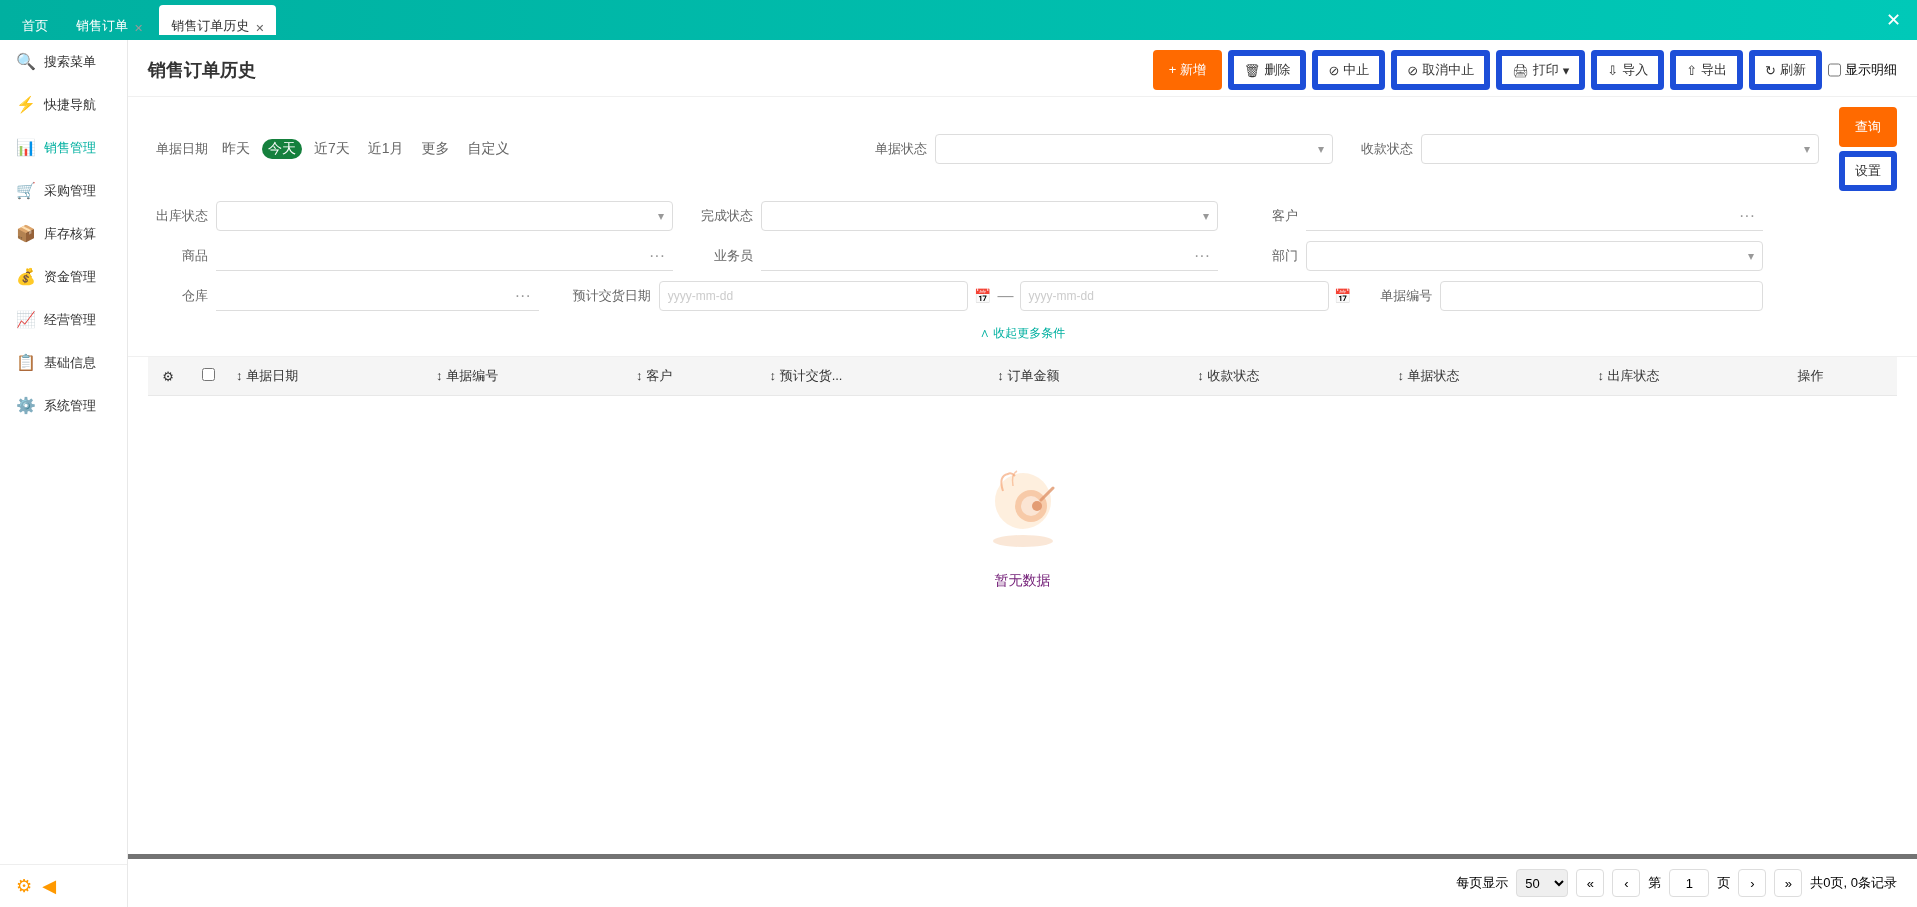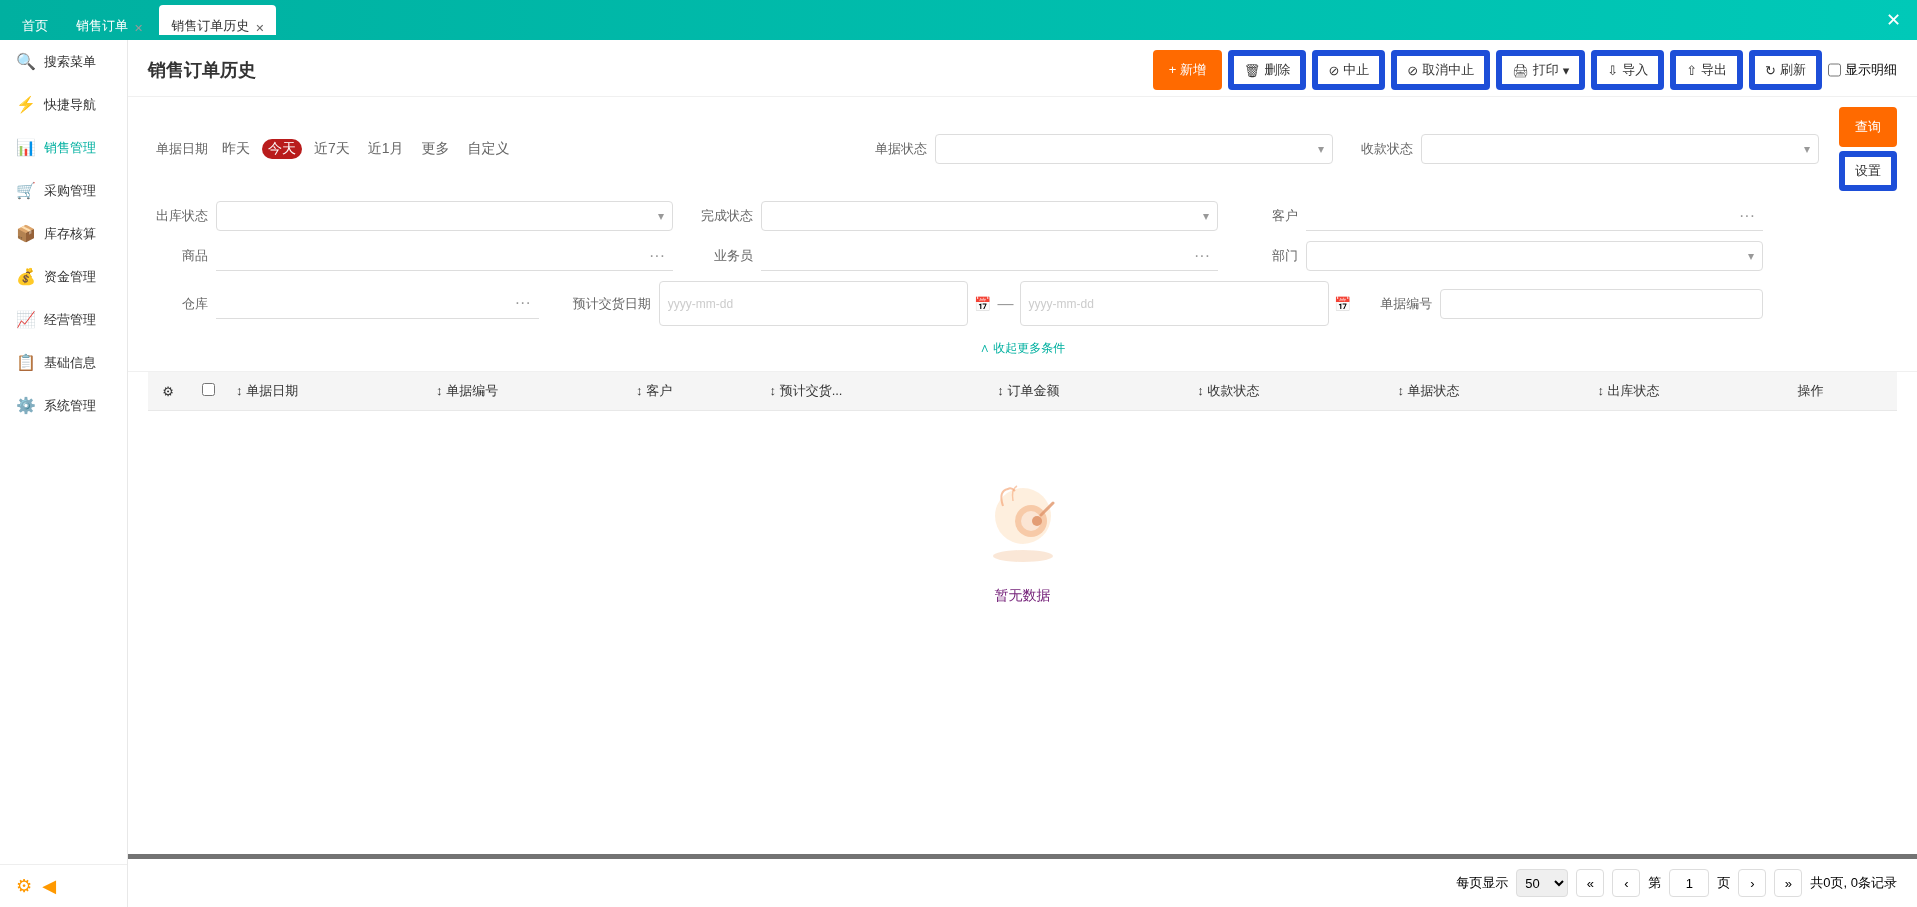--- a/index.html
+++ b/index.html
@@ -206,21 +206,21 @@
       gap: 6px;
     }
     .date-tab {
       font-size: 14px;
       padding: 1px 6px;
       border-radius: 10px;
       cursor: pointer;
       color: #666;
     }
     .date-tab.active {
-      background: #b91c1c;
+      background: #15803d;
       color: #fff;
     }
     .date-range-text {
       font-size: 12px;
       color: #999;
     }
 
     
     .three-dot-btn {
       color: #999;
@@ -324,21 +324,21 @@
       font-size: 13px;
     }
 
     
     .date-input-row {
       display: flex;
       align-items: center;
       gap: 6px;
     }
     .date-input {
-      height: 45px;
+      height: 30px;
       border: 1px solid #ddd;
       border-radius: 4px;
       padding: 0 8px;
       font-size: 12px;
       color: #aaa;
       flex: 1;
       display: flex;
       align-items: center;
       background: #fff;
     }

